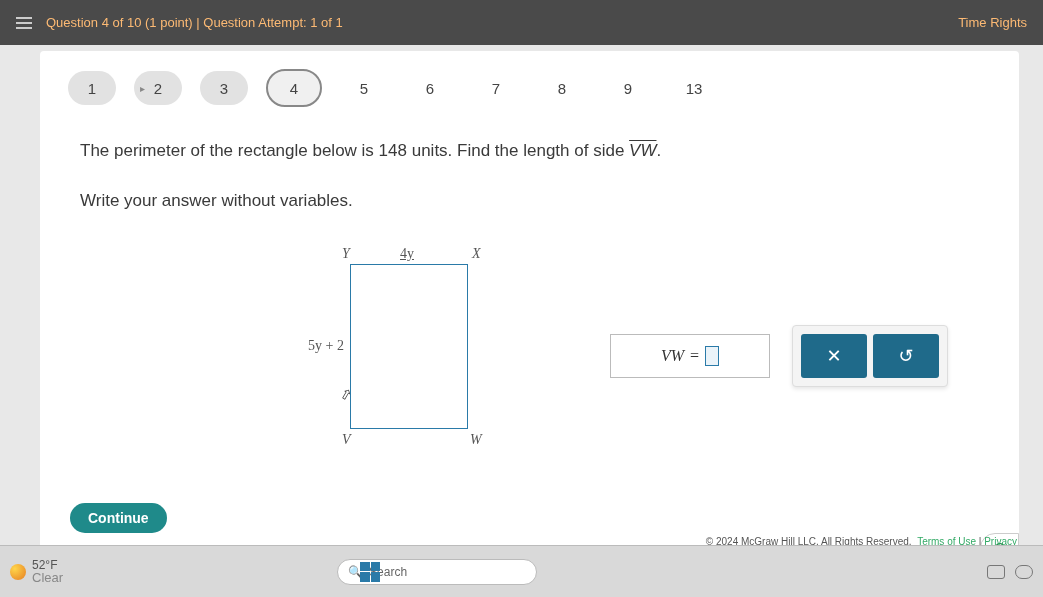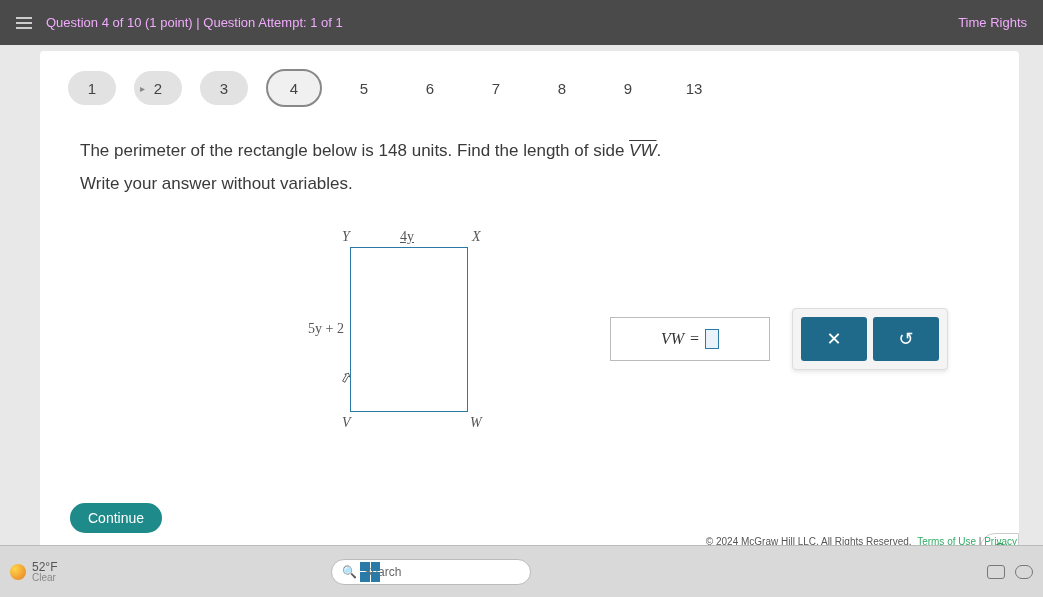--- a/index.html
+++ b/index.html
@@ -7,21 +7,21 @@
     font-family: Arial, Helvetica, sans-serif;
     background: #e8e8e8;
     width: 1043px;
     height: 597px;
     overflow: hidden;
     position: relative;
     color: #333;
   }
   .topbar {
     background: #4a4a4a;
-    color: #f0abfc;
+    color: #fdba74;
     height: 45px;
     display: flex;
     align-items: center;
     padding: 12px 16px;
     font-size: 13px;
     justify-content: space-between;
   }
   .topbar-left { display:flex; align-items:center; gap:14px; }
   .hamburger { display:flex; flex-direction:column; gap:3px; cursor:pointer;}
   .hamburger span { width:16px; height:2px; background:#ccc; }
@@ -62,21 +62,21 @@
   }
   .qpill .flag {
     position:absolute; left:6px; font-size:10px; color:#888;
   }
   .qtext {
     padding: 0 40px;
     font-size: 17px;
     color: #3a3a3a;
     line-height: 1.7;
   }
-  .qtext .line1 { margin-bottom: 4px; }
+  .qtext .line1 { margin-bottom: 21px; }
   .overline { text-decoration: overline; font-style: italic; }
   .figure-row {
     display:flex;
     align-items:center;
     padding: 30px 40px 0 40px;
     gap: 90px;
   }
   .figure {
     position: relative;
     width: 220px;
@@ -140,21 +140,21 @@
   }
   .continue-btn {
     position:absolute;
     left:30px; bottom:18px;
     background:#1f8a8a;
     color:#fff;
     border:none;
     border-radius:16px;
     padding:7px 18px;
     font-size:14px;
-    font-weight:normal;
+    font-weight:bold;
     cursor:pointer;
   }
   .submit-stub {
     position:absolute;
     right:0; bottom:-12px;
     background:#fff;
     border:1px solid #ccc;
     border-radius:16px 0 0 16px;
     padding:6px 6px 6px 14px;
     font-size:14px;
@@ -276,21 +276,21 @@
     <span>© 2024 McGraw Hill LLC. All Rights Reserved.</span>
     &nbsp;<a>Terms of Use</a><span> | </span><a>Privacy</a>
   </div>
 </div>
 
 <div class="taskbar">
   <div class="weather">
     <div class="weather-icon"></div>
     <div>
       <div style="line-height:1">52°F</div>
-      <div style="font-size:10px;line-height:1;color:#888">Clear</div>
+      <div style="font-size:13px;line-height:1;color:#888">Clear</div>
     </div>
   </div>
   <div class="win-icon" style="position:absolute;left:360px;">
       <span></span>
       <span></span>
       <span></span>
       <span></span>
     </div>
   <div class="searchbox">
     <span>🔍</span>

